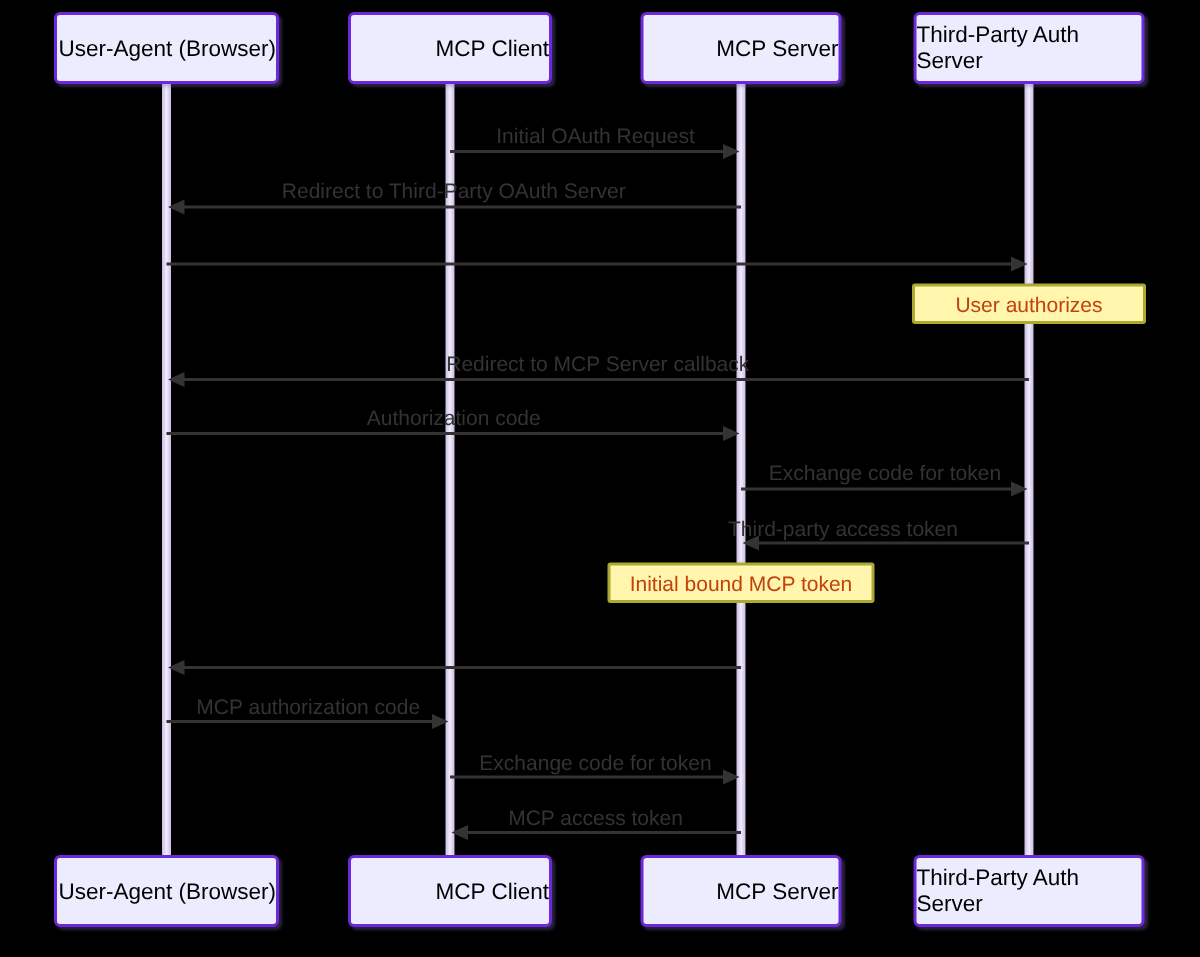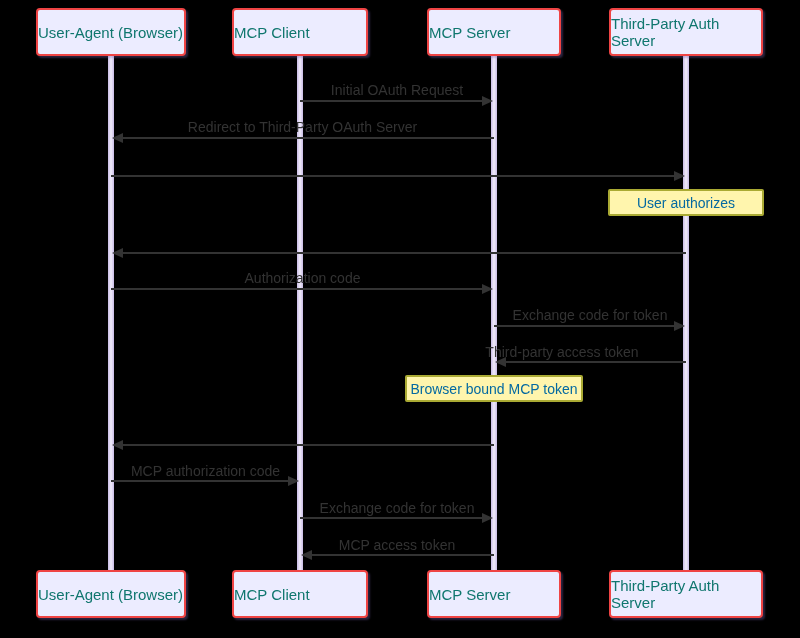--- a/index.html
+++ b/index.html
@@ -8,24 +8,24 @@
     width:800px;height:638px;
     background:#000;
     overflow:hidden;
     font-family:"Liberation Sans", sans-serif;
   }
   .actor-box{
     position:absolute;
     box-sizing:border-box;
     height:48px;
     background:#ECECFF;
-    border:2px solid #ef4444;
+    border:2px solid #6d28d9;
     border-radius:4px;
-    display:flex;align-items:center;justify-content:flex-start;
-    color:#0f766e;font-size:15px;
+    display:flex;align-items:center;justify-content:flex-end;
+    color:#000000;font-size:15px;
     box-shadow:2px 2px 2px rgba(120,100,180,0.35);
   }
   .lifeline{
     position:absolute;
     width:6px;
     background:linear-gradient(90deg,#C9BCE6 0%,#F1ECFA 50%,#C9BCE6 100%);
   }
   .msg-label{
     position:absolute;
     transform:translateX(-50%);
@@ -48,21 +48,21 @@
   }
   .arrowhead.right{border-left:11px solid #333333;}
   .arrowhead.left{border-right:11px solid #333333;}
   .note-box{
     position:absolute;
     box-sizing:border-box;
     background:#FFF5AD;
     border:2px solid #AAAA33;
     border-radius:2px;
     display:flex;align-items:center;justify-content:center;
-    color:#0369a1;font-size:14px;
+    color:#c2410c;font-size:14px;
     white-space:nowrap;
   }
 </style>
 </head>
 <body>
 
 <div id="canvas">
     <div class="lifeline" style="left: 108px; top: 56px; height: 514px;"></div>
     <div class="actor-box" style="left: 36px; top: 8px; width: 150px;">
       <span>User-Agent (Browser)</span>
@@ -95,33 +95,34 @@
     <div class="msg-line" style="top: 100px; left: 300px; width: 184px;"></div>
     <div class="arrowhead right" style="top: 96px; left: 482px;"></div>
     <div class="msg-label" style="left: 302.5px; top: 119px;">Redirect to Third-Party OAuth Server</div>
     <div class="msg-line" style="top: 137px; left: 121px; width: 373px;"></div>
     <div class="arrowhead left" style="top: 133px; left: 112px;"></div>
     <div class="msg-line" style="top: 175px; left: 111px; width: 565px;"></div>
     <div class="arrowhead right" style="top: 171px; left: 674px;"></div>
     <div class="note-box" style="left: 608px; top: 189px; width: 156px; height: 27px;">
       <span>User authorizes</span>
     </div>
+    <div class="msg-label" style="left: 398.5px; top: 234px;">Redirect to MCP Server callback</div>
     <div class="msg-line" style="top: 252px; left: 121px; width: 565px;"></div>
     <div class="arrowhead left" style="top: 248px; left: 112px;"></div>
     <div class="msg-label" style="left: 302.5px; top: 270px;">Authorization code</div>
     <div class="msg-line" style="top: 288px; left: 111px; width: 373px;"></div>
     <div class="arrowhead right" style="top: 284px; left: 482px;"></div>
     <div class="msg-label" style="left: 590px; top: 307px;">Exchange code for token</div>
     <div class="msg-line" style="top: 325px; left: 494px; width: 182px;"></div>
     <div class="arrowhead right" style="top: 321px; left: 674px;"></div>
     <div class="msg-label" style="left: 562px; top: 344px;">Third-party access token</div>
     <div class="msg-line" style="top: 361px; left: 504px; width: 182px;"></div>
     <div class="arrowhead left" style="top: 357px; left: 495px;"></div>
     <div class="note-box" style="left: 405px; top: 375px; width: 178px; height: 27px;">
-      <span>Browser bound MCP token</span>
+      <span>Initial bound MCP token</span>
     </div>
     <div class="msg-line" style="top: 444px; left: 121px; width: 373px;"></div>
     <div class="arrowhead left" style="top: 440px; left: 112px;"></div>
     <div class="msg-label" style="left: 205.5px; top: 463px;">MCP authorization code</div>
     <div class="msg-line" style="top: 480px; left: 111px; width: 179px;"></div>
     <div class="arrowhead right" style="top: 476px; left: 288px;"></div>
     <div class="msg-label" style="left: 397px; top: 500px;">Exchange code for token</div>
     <div class="msg-line" style="top: 517px; left: 300px; width: 184px;"></div>
     <div class="arrowhead right" style="top: 513px; left: 482px;"></div>
     <div class="msg-label" style="left: 397px; top: 537px;">MCP access token</div>

